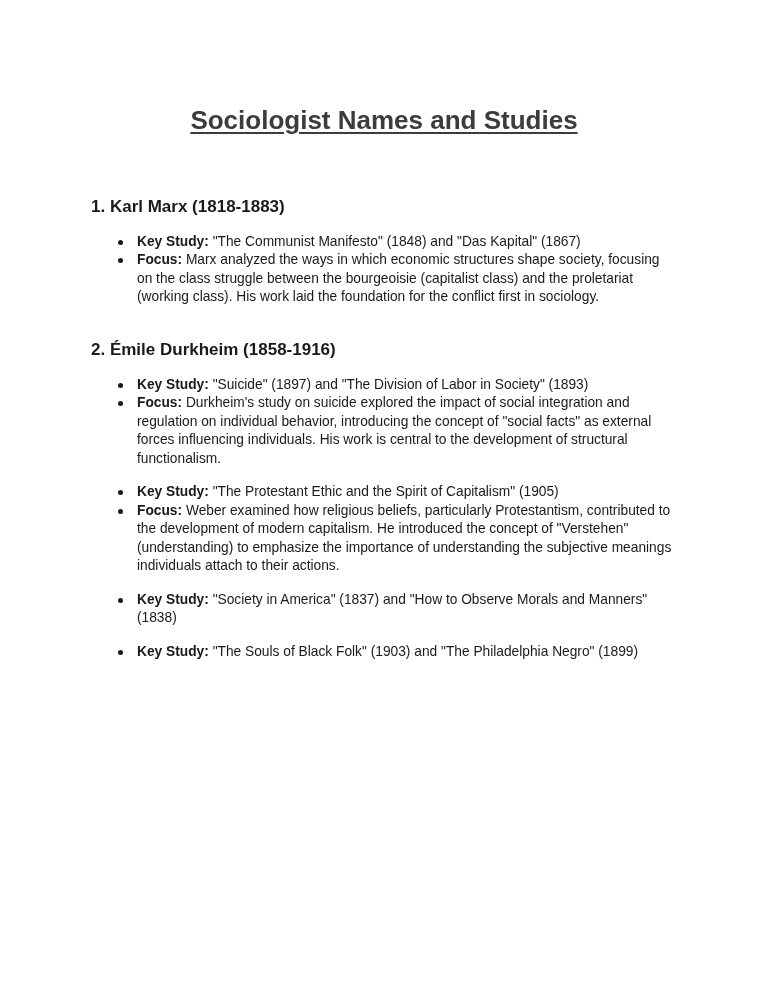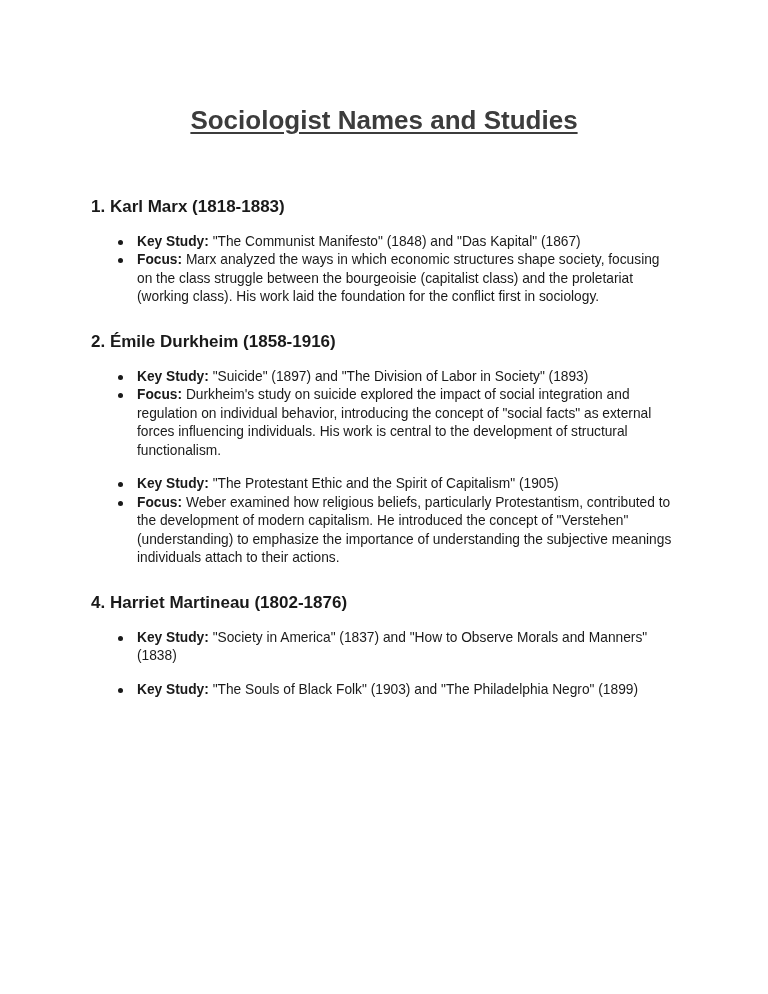--- a/index.html
+++ b/index.html
@@ -26,21 +26,21 @@
     text-decoration: underline;
     text-decoration-thickness: 2px;
     text-underline-offset: 3px;
     margin: 0 0 59px 0;
   }
   .section h2 {
     font-size: 17px;
     line-height: 22px;
     font-weight: bold;
     color: #1a1a1a;
-    margin: 24px 0 0 0;
+    margin: 32px 0 0 0;
   }
   .section ul {
     list-style: none;
     margin: 15px 0 0 0;
     padding: 0;
   }
   .section li {
     position: relative;
     padding-left: 46px;
     font-size: 13.75px;
@@ -83,21 +83,20 @@
   </div>
 
   <div class="section">
     <ul>
       <li><span class="bullet-label">Key Study:</span> <span>"The Protestant Ethic and the Spirit of Capitalism" (1905)</span></li>
       <li><span class="bullet-label">Focus:</span> <span>Weber examined how religious beliefs, particularly Protestantism, contributed to the development of modern capitalism. He introduced the concept of "Verstehen" (understanding) to emphasize the importance of understanding the subjective meanings individuals attach to their actions.</span></li>
     </ul>
   </div>
 
   <div class="section">
-    <h2>4. Harriet Martineau (1802-1876)</h2>
     <ul>
       <li><span class="bullet-label">Key Study:</span> <span>"Society in America" (1837) and "How to Observe Morals and Manners" (1838)</span></li>
     </ul>
   </div>
 
   <div class="section">
     <ul>
       <li><span class="bullet-label">Key Study:</span> <span>"The Souls of Black Folk" (1903) and "The Philadelphia Negro" (1899)</span></li>
     </ul>
   </div>

